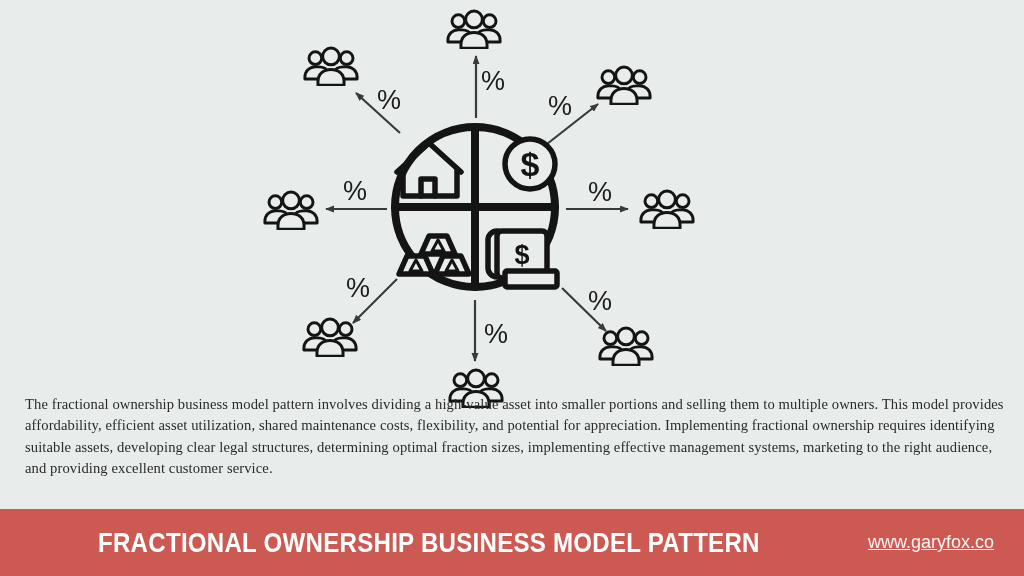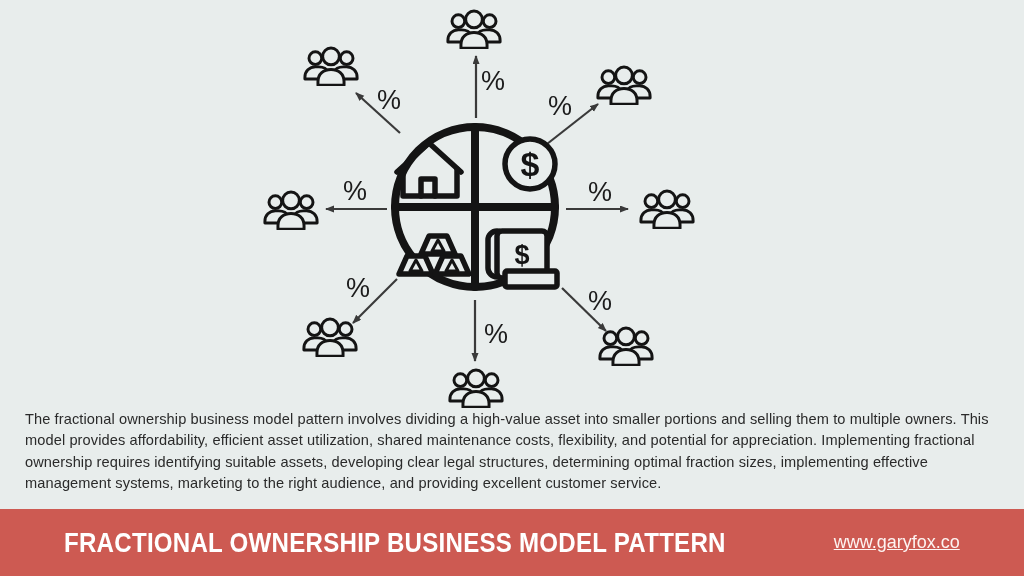--- a/index.html
+++ b/index.html
@@ -25,38 +25,39 @@
   .icon-stroke-thin { stroke: var(--line); stroke-width: 3; fill: none; stroke-linejoin: round; }
   .fill-bg { fill: var(--background); }
   .arrow-line { stroke: var(--arrow); stroke-width: 2.2; fill: none; }
   .arrow-head-fill { fill: var(--arrow); }
   .pct { font: 27px "Liberation Sans", sans-serif; fill: #1c1c1c; text-anchor: middle; }
   .dollar-big { font: bold 34px "Liberation Sans", sans-serif; fill: var(--line); text-anchor: middle; }
   .dollar-small { font: bold 27px "Liberation Sans", sans-serif; fill: var(--line); text-anchor: middle; }
   .people-stroke { stroke: var(--line); stroke-width: 3.4; fill: var(--background); stroke-linejoin: round; stroke-linecap: round; }
   .description {
     position: absolute;
-    top: 409px;
+    top: 394px;
     left: 25px;
     width: 982px;
     font-size: 14.6px;
     line-height: 1.46;
     color: var(--text);
     letter-spacing: 0.1px;
+    font-family: Liberation Serif, serif;
   }
   .footer {
     position: absolute;
     left: 0;
     top: 509px;
     width: 1024px;
     height: 67px;
     background: var(--bar);
     display: flex;
     align-items: center;
-    justify-content: center;
+    justify-content: flex-end;
     padding: 0 30px;
   }
   .footer-title {
     color: var(--footer_text);
     font-size: 28px;
     font-weight: bold;
     letter-spacing: 0.3px;
     white-space: nowrap;
     transform: scaleX(0.86);
     transform-origin: left center;

